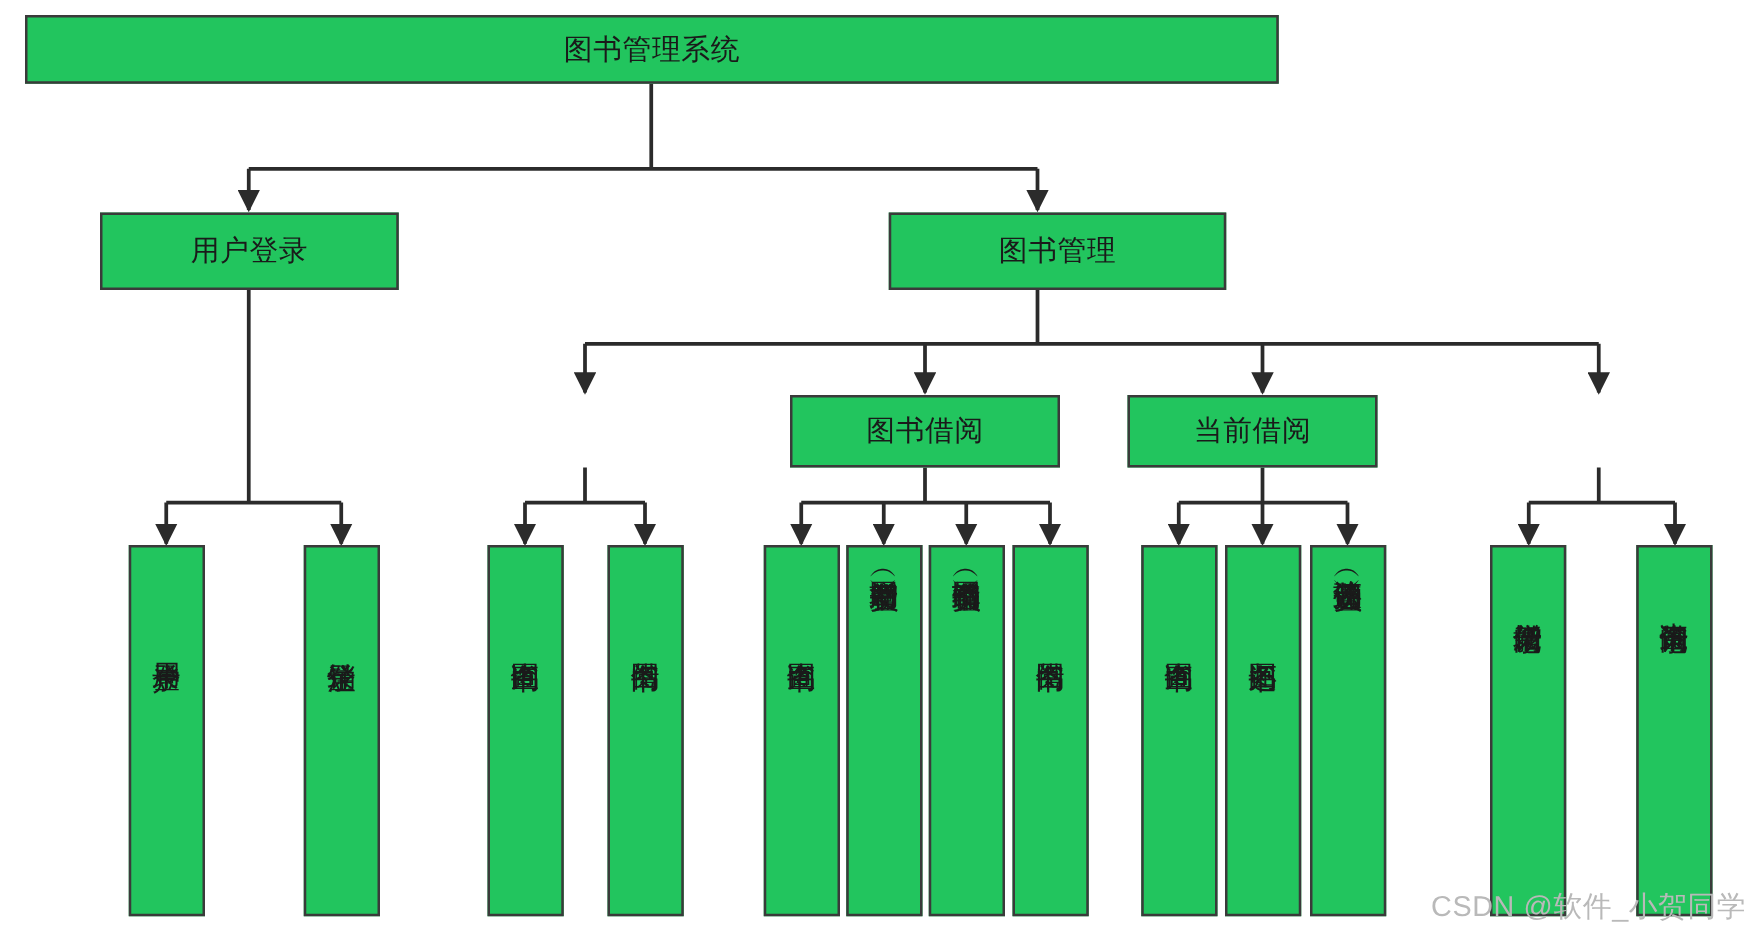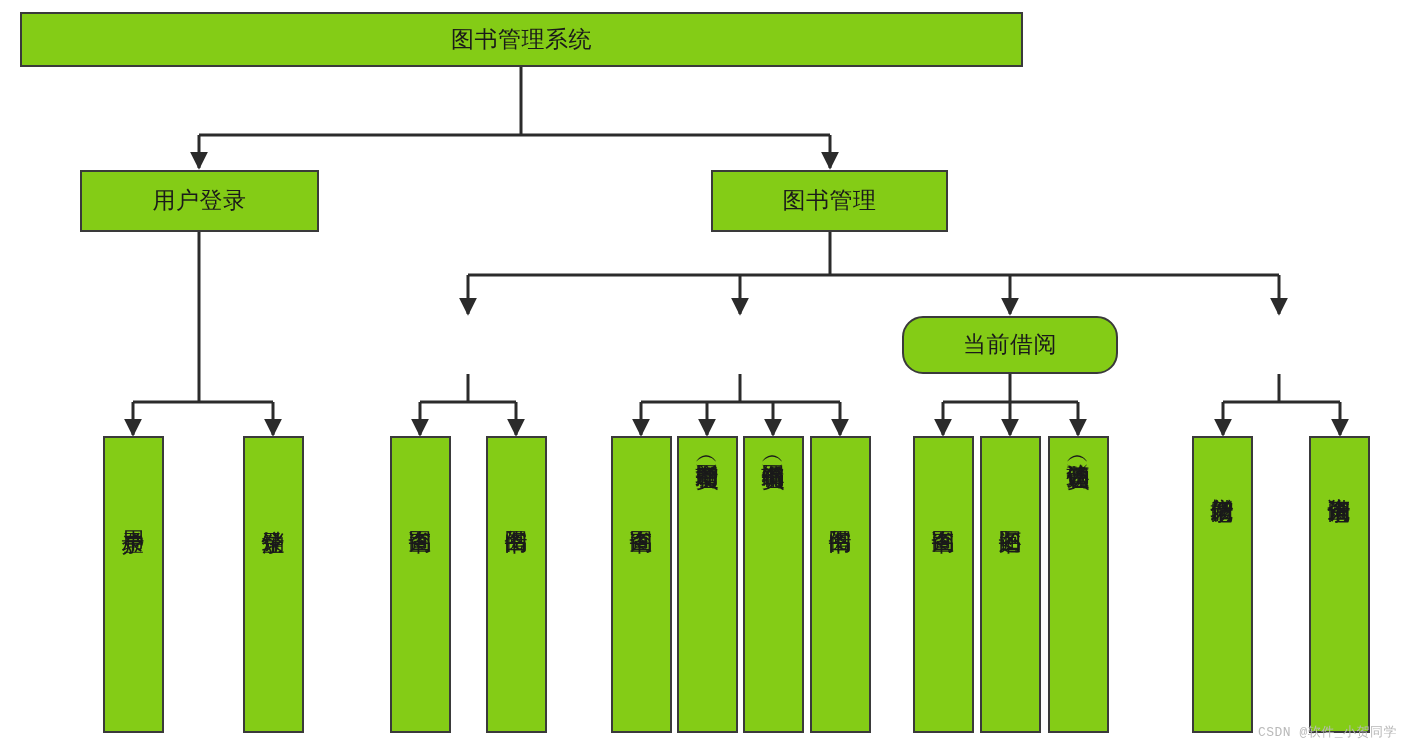--- a/index.html
+++ b/index.html
@@ -22,21 +22,21 @@
     position: absolute;
     left: 0;
     top: 0;
     width: 1405px;
     height: 747px;
     pointer-events: none;
   }
   .node {
     position: absolute;
     box-sizing: border-box;
-    background: #84cc16;
+    background: #22c55e;
     border: 2px solid #3a3a3a;
     display: flex;
     align-items: center;
     justify-content: center;
     color: #1a1a1a;
     z-index: 2;
   }
   .node-h {
     font-size: 23px;
     letter-spacing: 0.5px;
@@ -58,26 +58,26 @@
     text-align: start;
     white-space: nowrap;
   }
   .label {
     display: block;
   }
   #watermark {
     position: absolute;
     right: 8px;
     bottom: 6px;
-    font-size: 13px;
+    font-size: 23px;
     color: #b9b9b9;
     letter-spacing: 0.5px;
     white-space: nowrap;
     z-index: 5;
-    font-family: Liberation Mono, monospace;
+    font-family: Liberation Sans, sans-serif;
   }
 </style>
 </head>
 <body>
 
 <div id="diagram">
 
   <svg id="edges" viewBox="0 0 1405 747" width="1405" height="747" xmlns="http://www.w3.org/2000/svg">
     <defs>
       <marker id="arrow" viewBox="0 0 10 10" refX="9" refY="5" markerWidth="6" markerHeight="6" orient="auto-start-reverse">
@@ -129,27 +129,30 @@
   </svg>
 
   <div class="node node-h" style="left:20px; top:12px; width:1003px; height:55px;">
     <span class="label">图书管理系统</span>
   </div>
 
   <div class="node node-h" style="left:80px; top:170px; width:239px; height:62px;">
     <span class="label">用户登录</span>
   </div>
 
-  <div class="node node-h" style="left:711px; top:170px; width:237px; height:62px;">
+  <div class="node node-h" style="left:711px; top:170px; width:270px; height:62px;">
     <span class="label">图书管理</span>
   </div>
 
 
-
-  <div class="node node-h" style="left:902px; top:316px; width:216px; height:58px;border-radius:21px;">
+  <div class="node node-h" style="left:632px; top:316px; width:216px; height:58px;">
+    <span class="label">图书借阅</span>
+  </div>
+
+  <div class="node node-h" style="left:902px; top:316px; width:200px; height:58px;">
     <span class="label">当前借阅</span>
   </div>
 
 
   <div class="node node-v" style="left:103px; top:436px; width:61px; height:297px; padding-top:74px;">
     <span class="vtext">用户登录</span>
   </div>
 
   <div class="node node-v" style="left:243px; top:436px; width:61px; height:297px; padding-top:74px;">
     <span class="vtext">注销登录</span>

